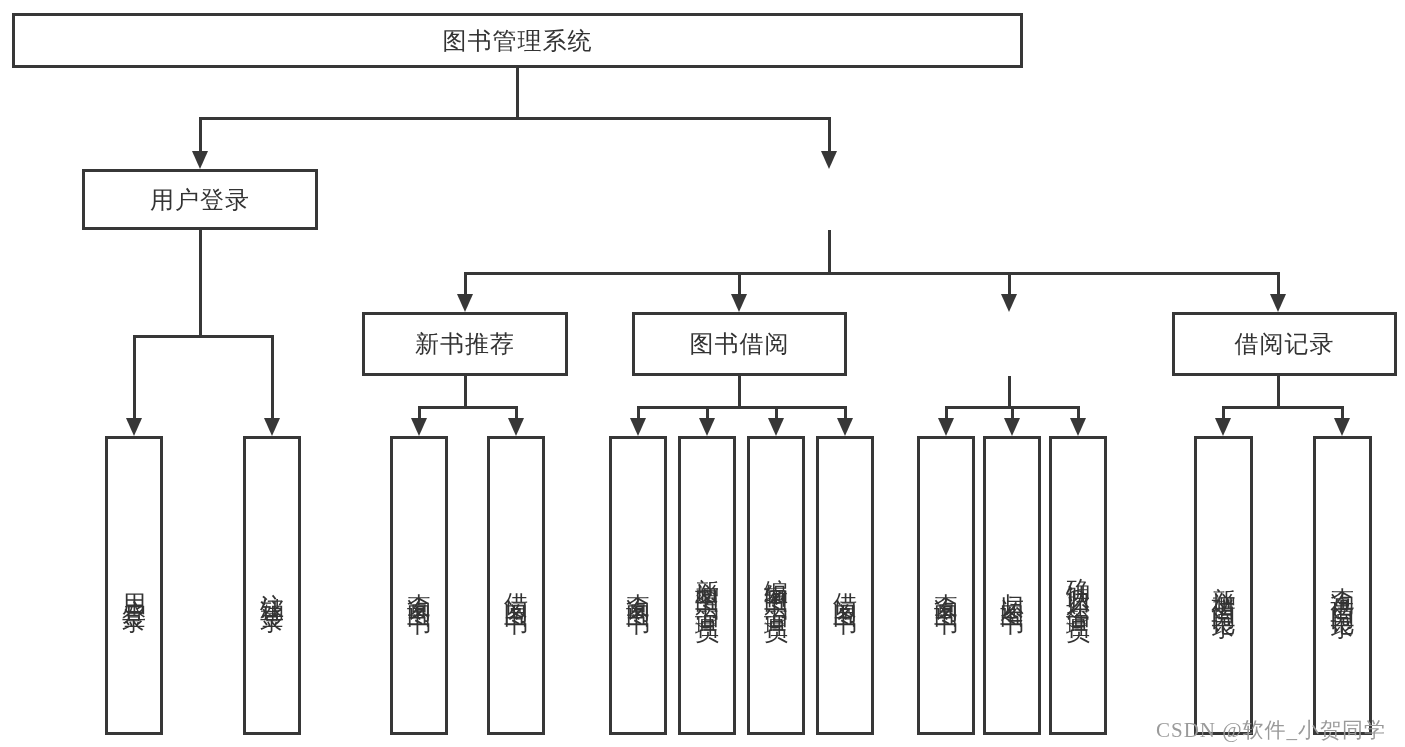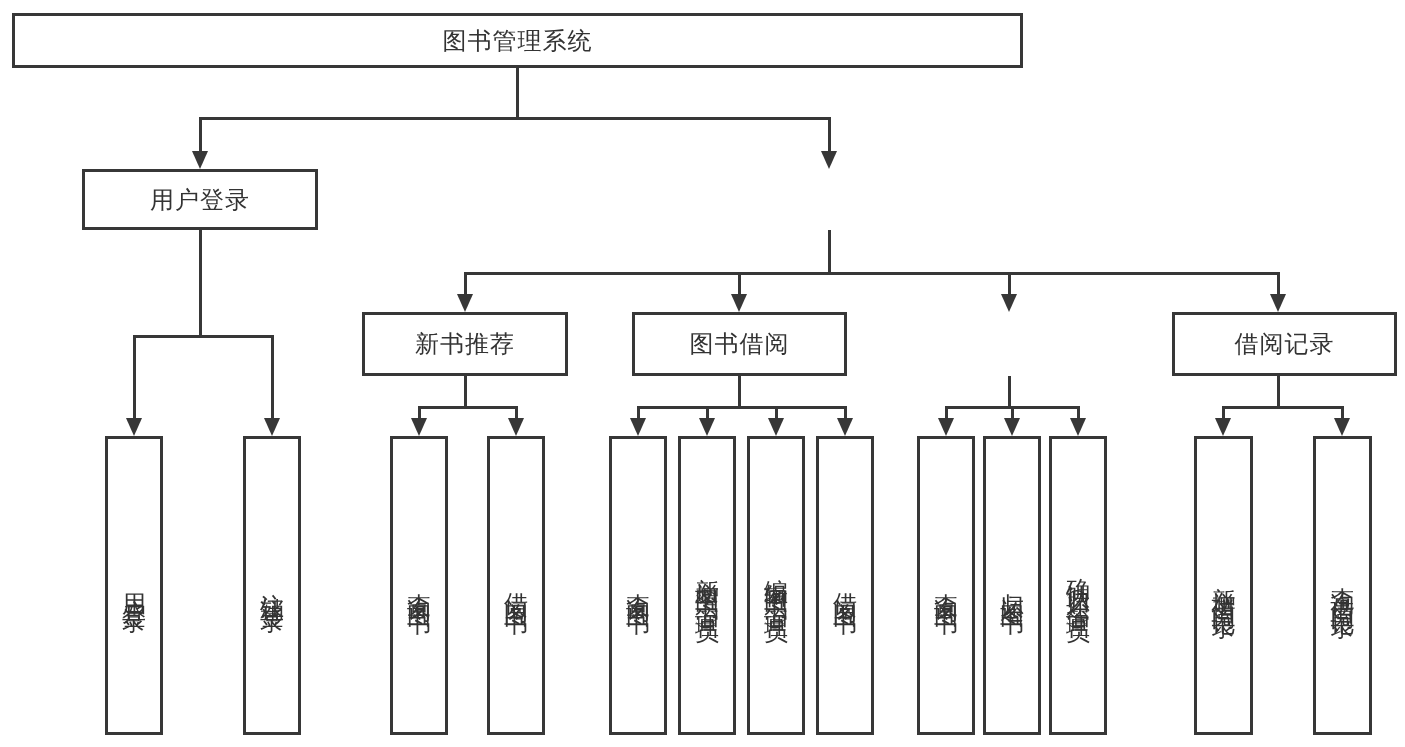--- a/index.html
+++ b/index.html
@@ -148,14 +148,15 @@
   <div class="vbox" style="left:747px;">编辑图书（管理员）</div>
   <div class="vbox" style="left:816px;">借阅图书</div>
 
   <div class="vbox" style="left:917px;">查询图书</div>
   <div class="vbox" style="left:983px;">归还图书</div>
   <div class="vbox" style="left:1049px;">确认归还（管理员）</div>
 
   <div class="vbox" style="left:1194px; width:59px;">新增借阅记录</div>
   <div class="vbox" style="left:1313px; width:59px;">查询借阅记录</div>
 
+  <div class="watermark">CSDN @软件_小贺同学</div>
 
 </div>
 
 </body></html>

